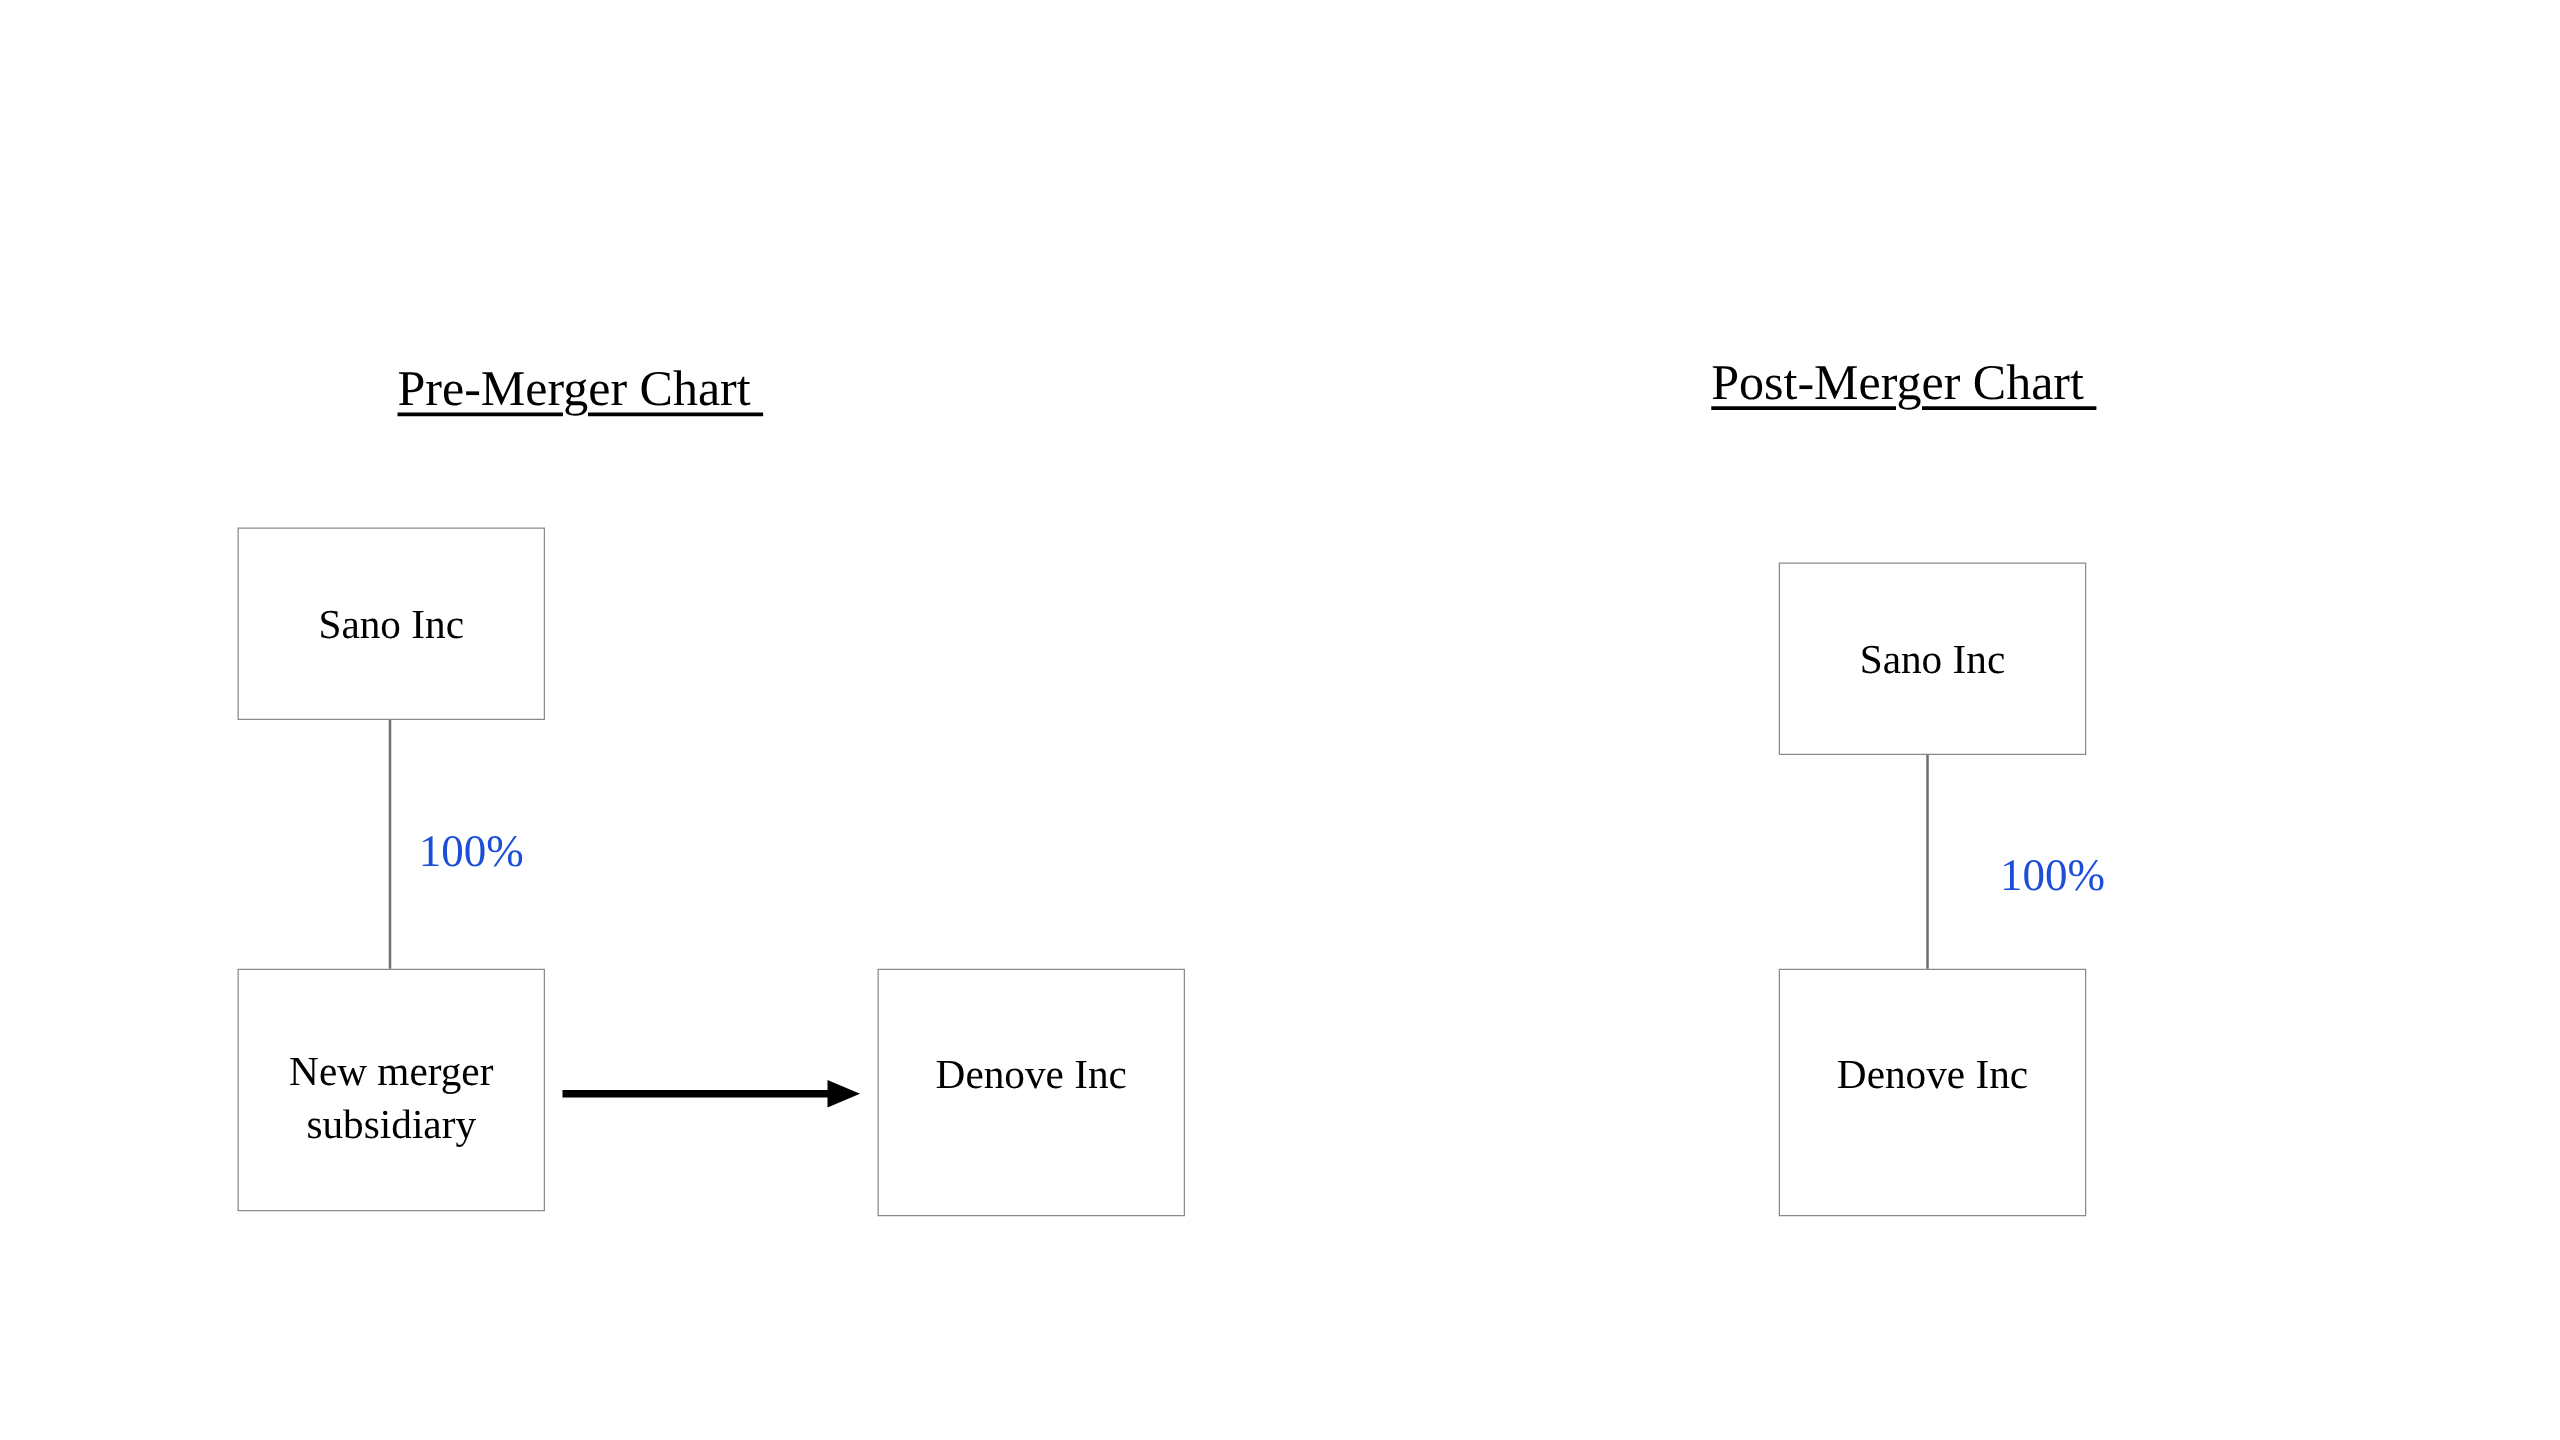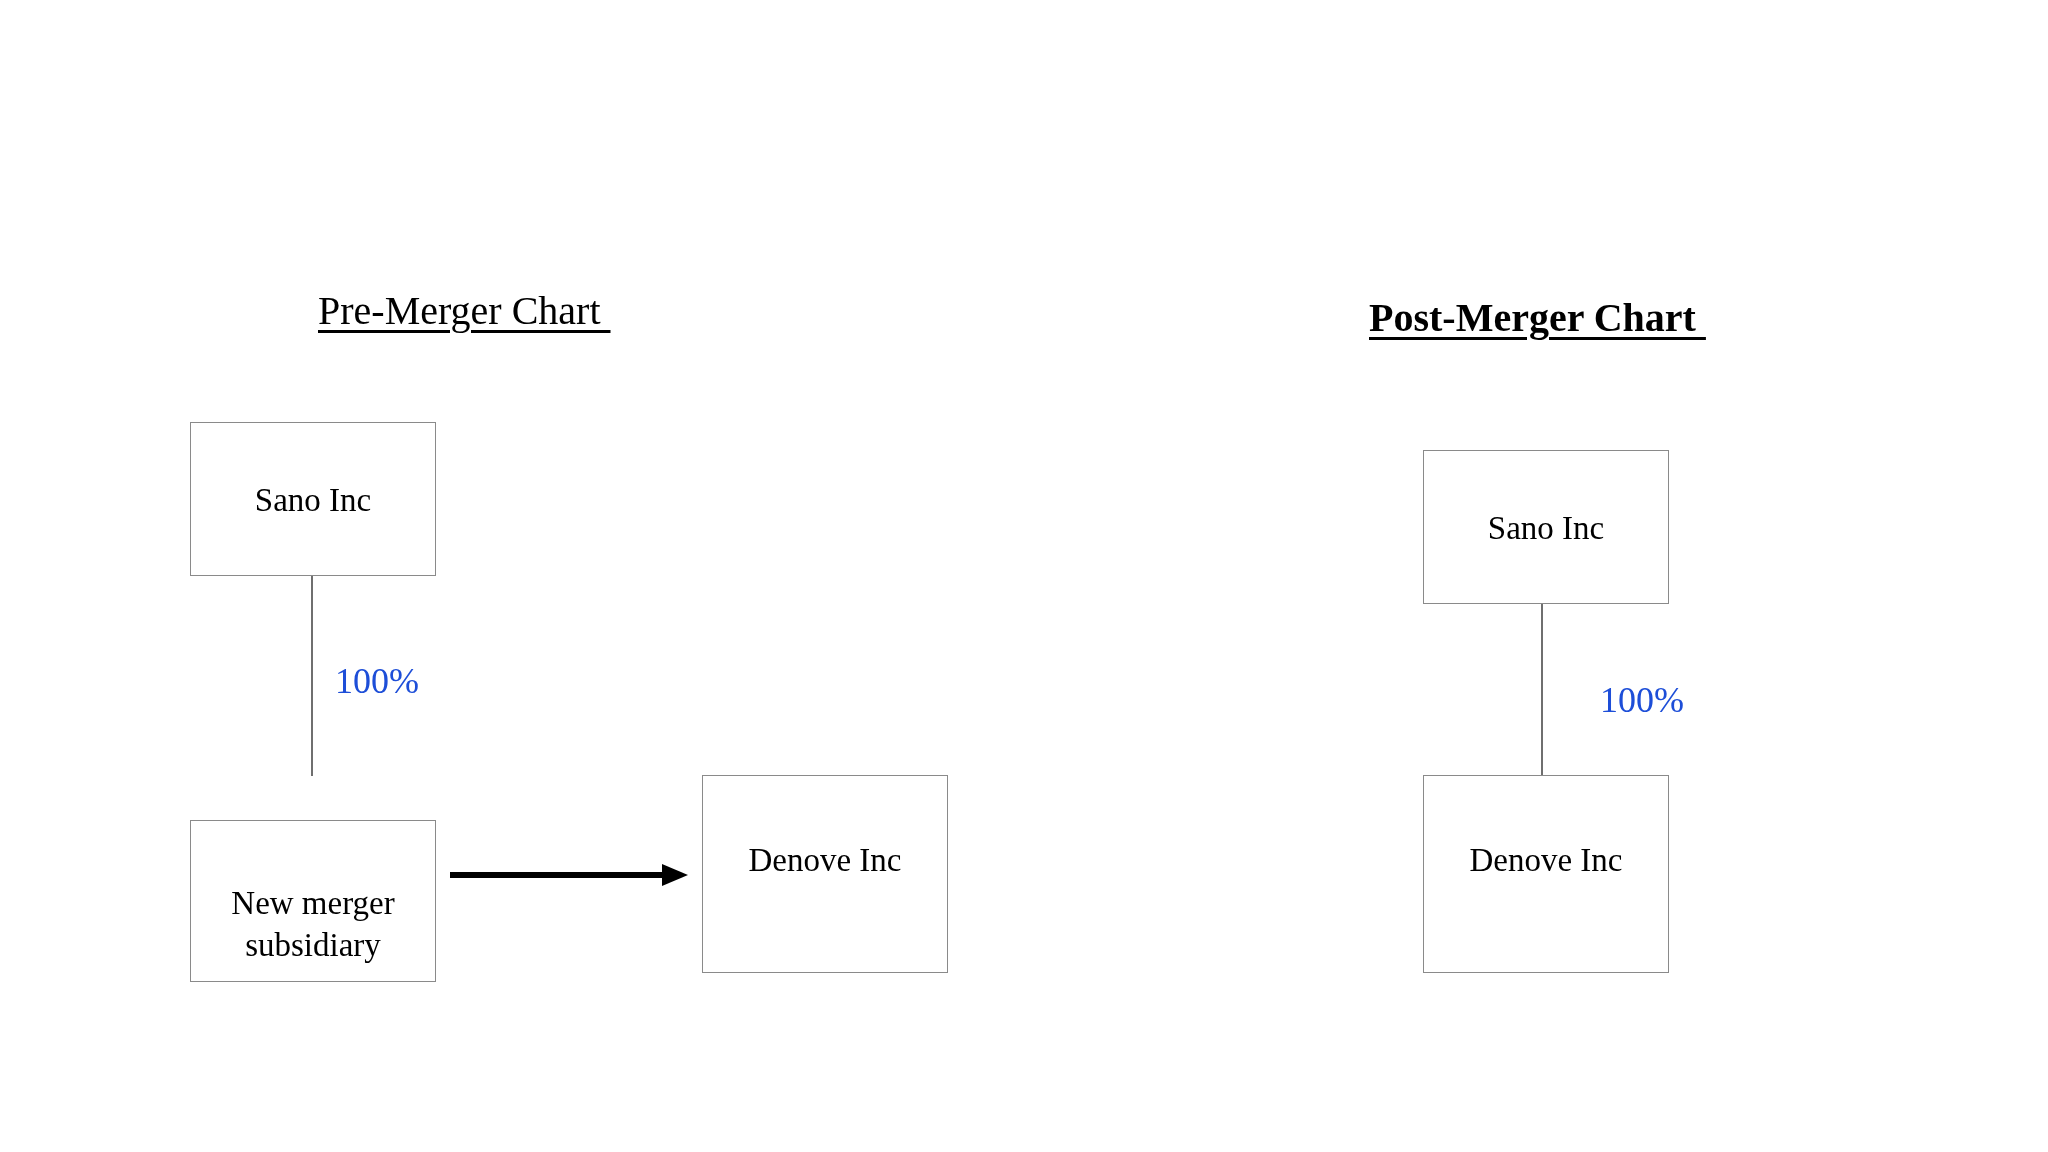--- a/index.html
+++ b/index.html
@@ -43,21 +43,21 @@
     font-family: "Liberation Serif", "DejaVu Serif", serif;
     font-weight: normal;
     font-size: 40px;
     color: #000000;
     white-space: pre;
     text-decoration: underline;
     text-underline-offset: 6px;
     text-decoration-thickness: 2.5px;
   }
   #pre-merger-heading  { left: 318px;  top: 287px; }
-  #post-merger-heading { left: 1369px; top: 294px; font-weight: bold; }
+  #post-merger-heading { left: 1369px; top: 282px; }
 
   
   .entity-box {
     position: absolute;
     box-sizing: border-box;
     border: 1px solid #8a8a8a;
     background: #ffffff;
   }
   .entity-label {
     position: absolute;
@@ -68,21 +68,21 @@
     font-size: 33px;
     line-height: 42px;
     color: #000000;
     white-space: pre-line;
   }
 
   
   #box-pre-sano        { left: 190px;  top: 422px; width: 246px; height: 154px; }
   #box-pre-sano .entity-label   { top: 56px; }
 
-  #box-pre-newsub      { left: 190px;  top: 820px; width: 246px; height: 162px; }
+  #box-pre-newsub      { left: 190px;  top: 775px; width: 246px; height: 194px; }
   #box-pre-newsub .entity-label { top: 61px; }
 
   #box-pre-denove      { left: 702px;  top: 775px; width: 246px; height: 198px; }
   #box-pre-denove .entity-label { top: 63px; }
 
   
   #box-post-sano       { left: 1423px; top: 450px; width: 246px; height: 154px; }
   #box-post-sano .entity-label  { top: 56px; }
 
   #box-post-denove     { left: 1423px; top: 775px; width: 246px; height: 198px; }

